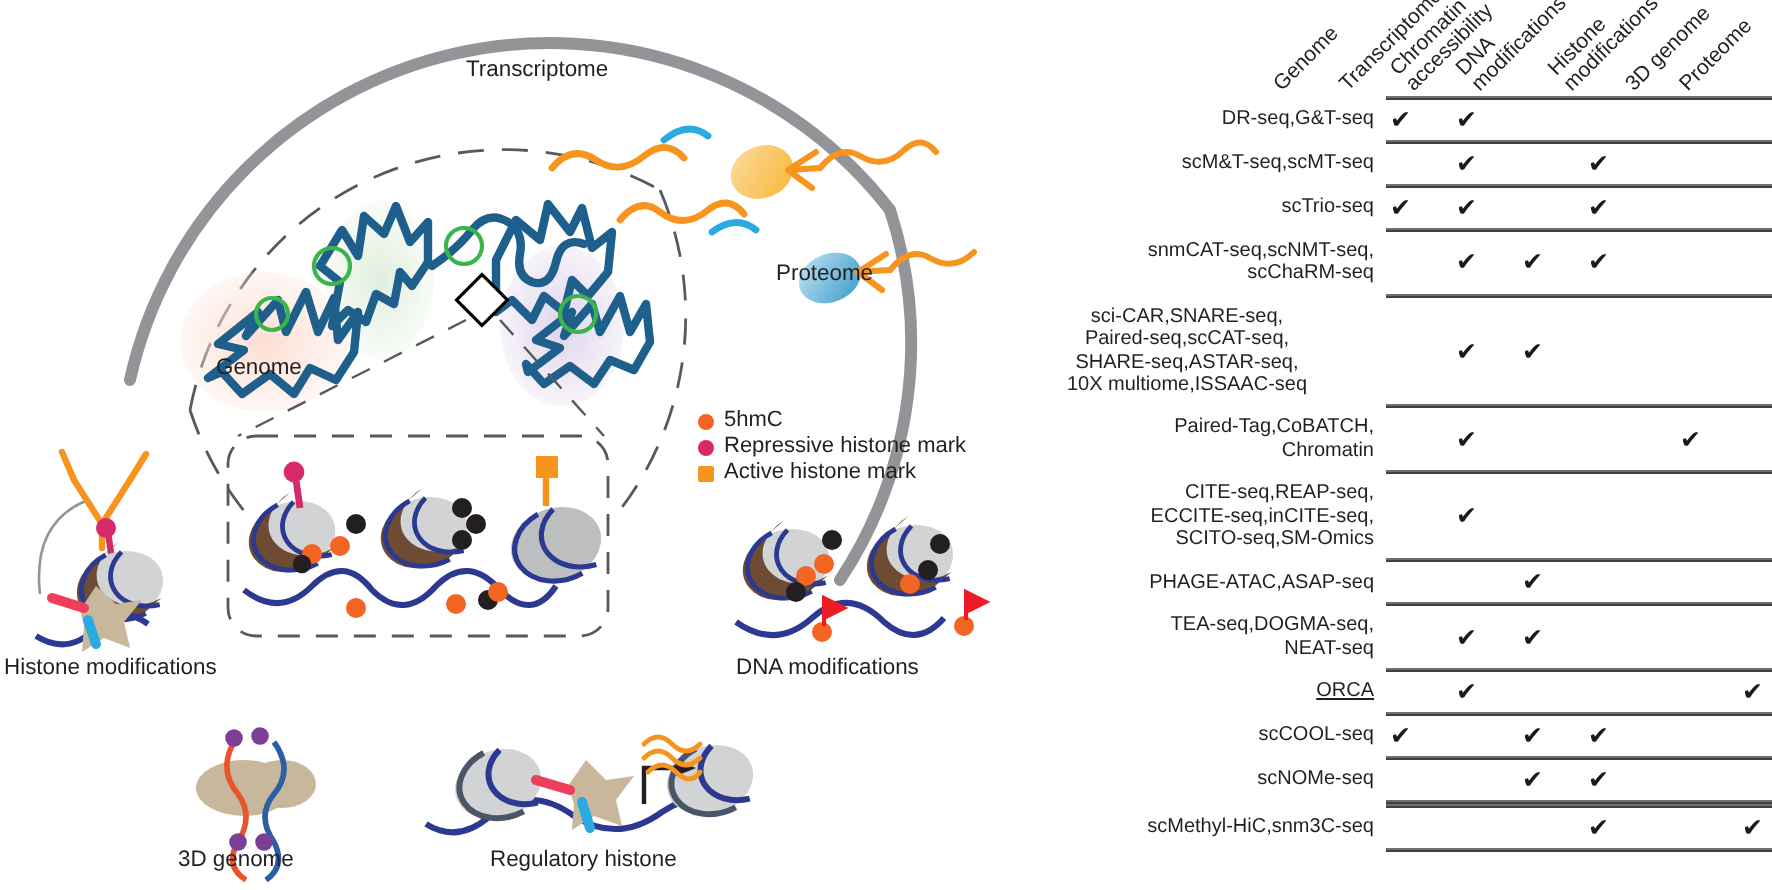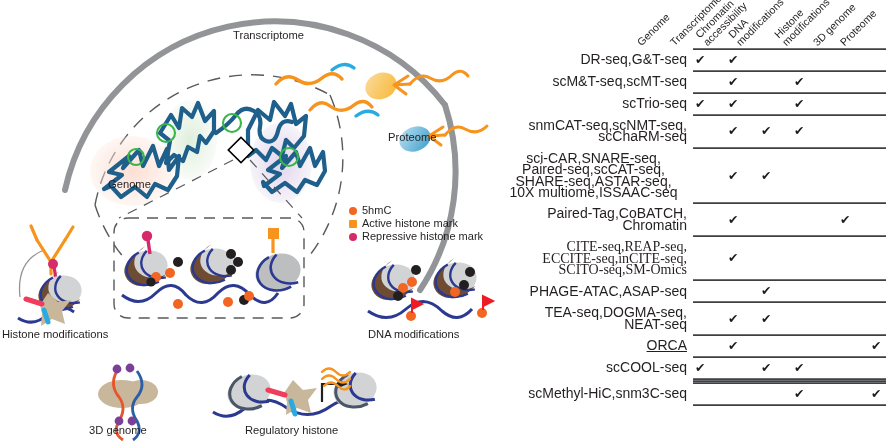--- a/index.html
+++ b/index.html
@@ -14,21 +14,21 @@
 
   
   .legend{position:absolute;left:349px;top:204px;}
   .legrow{display:flex;align-items:center;height:13.2px;}
   .legmark{width:8px;height:8px;margin-right:5px;flex:0 0 auto;}
   .legtxt{font-size:11px;color:#231f20;white-space:nowrap;line-height:1;}
 
   
   table.mt{border-collapse:collapse;width:100%;table-layout:fixed;}
   table.mt td{padding:0;vertical-align:middle;}
-  .rowlabel{font-size:14px;text-align:right;line-height:11.4px;
+  .rowlabel{font-size:10px;text-align:right;line-height:11.4px;
             padding-right:6px !important;white-space:pre-line;color:#231f20;}
   .cellbox{position:relative;height:100%;}
   .chk{display:block;text-align:center;font-size:12.5px;color:#1a1a1a;
        font-weight:bold;line-height:1;font-family:"DejaVu Sans",sans-serif;}
   .rule{height:0;border-top:1.6px solid #6d6e71;border-bottom:1.6px solid #3f4042;}
   .hdr{position:relative;height:48px;}
   .hdrlab{position:absolute;bottom:0;left:0;font-size:10.6px;line-height:11px;
           transform-origin:left bottom;transform:rotate(-45deg);white-space:pre-line;
           color:#231f20;}
 </style>
@@ -270,26 +270,26 @@
     <div class="lbl" style="left:89px;top:424px;">3D genome</div>
     <div class="lbl" style="left:245px;top:424px;">Regulatory histone</div>
 
     
     <div class="legend" id="legend">
         <div class="legrow">
           <span class="legmark" style="background: rgb(242, 101, 34); border-radius: 50%;"></span>
           <span class="legtxt">5hmC</span>
         </div>
         <div class="legrow">
+          <span class="legmark" style="background: rgb(214, 42, 107); border-radius: 50%;"></span>
+          <span class="legtxt">Repressive histone mark</span>
+        </div>
+        <div class="legrow">
           <span class="legmark" style="background: rgb(247, 148, 30); border-radius: 1px;"></span>
           <span class="legtxt">Active histone mark</span>
-        </div>
-        <div class="legrow">
-          <span class="legmark" style="background: rgb(214, 42, 107); border-radius: 50%;"></span>
-          <span class="legtxt">Repressive histone mark</span>
         </div>
       </div>
   </div>
 
   <div class="tablewrap">
     <table class="mt" id="mtable">
         <tbody>
           <tr>
             <td colspan="2">
               <div class="hdr">
@@ -403,21 +403,21 @@
               </div>
             </td>
           </tr>
           <tr>
             <td style="width: 143px;"></td>
             <td>
               <div class="rule"></div>
             </td>
           </tr>
           <tr>
-            <td class="rowlabel" style="width: 143px; font-family: Liberation Serif, serif;">CITE-seq,REAP-seq,
+            <td class="rowlabel" style="width: 143px;">CITE-seq,REAP-seq,
 ECCITE-seq,inCITE-seq,
 SCITO-seq,SM-Omics</td>
             <td>
               <div class="cellbox" style="height: 42.2px;">
                 <span class="chk" style="position: absolute; left: 35px; top: 50%; transform: translateY(-50%);">✔</span>
               </div>
             </td>
           </tr>
           <tr>
             <td style="width: 143px;"></td>
@@ -477,20 +477,29 @@
                 <span class="chk" style="position: absolute; left: 2px; top: 50%; transform: translateY(-50%);">✔</span>
                 <span class="chk" style="position: absolute; left: 68px; top: 50%; transform: translateY(-50%);">✔</span>
                 <span class="chk" style="position: absolute; left: 101px; top: 50%; transform: translateY(-50%);">✔</span>
               </div>
             </td>
           </tr>
           <tr>
             <td style="width: 143px;"></td>
             <td>
               <div class="rule"></div>
+            </td>
+          </tr>
+          <tr>
+            <td class="rowlabel" style="width: 143px;">scNOMe-seq</td>
+            <td>
+              <div class="cellbox" style="height: 20px;">
+                <span class="chk" style="position: absolute; left: 68px; top: 50%; transform: translateY(-50%);">✔</span>
+                <span class="chk" style="position: absolute; left: 101px; top: 50%; transform: translateY(-50%);">✔</span>
+              </div>
             </td>
           </tr>
           <tr>
             <td style="width: 143px;"></td>
             <td>
               <div class="rule"></div>
             </td>
           </tr>
           <tr>
             <td style="width: 143px;"></td>

